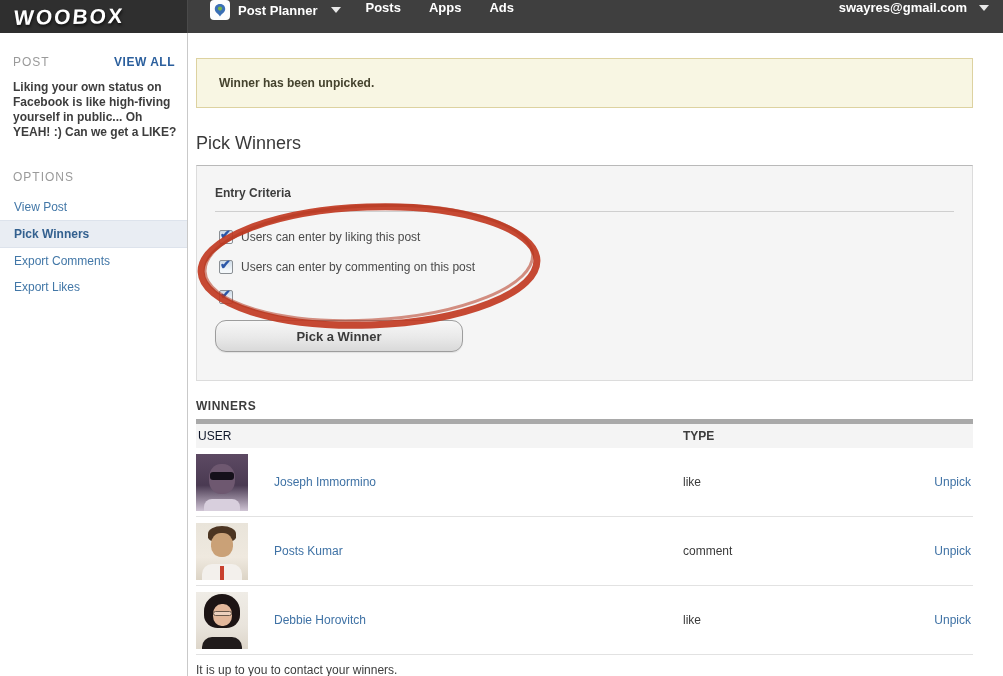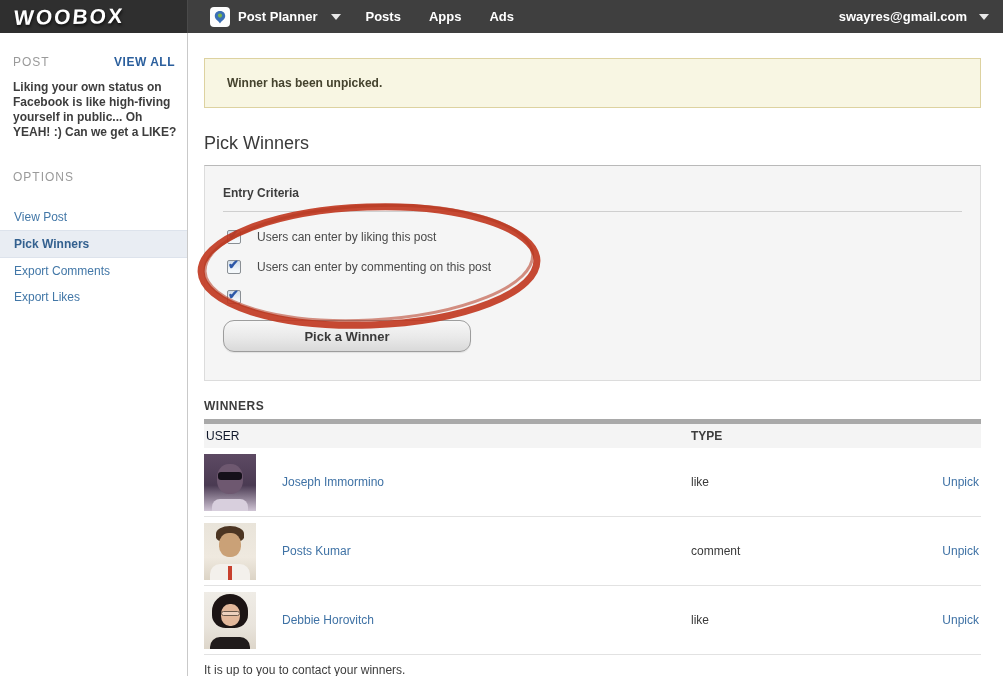--- a/index.html
+++ b/index.html
@@ -7,52 +7,52 @@
   body {
     font-family:"Liberation Sans", sans-serif;
     font-size:12px; color:#404040; background:#fff;
     position:relative; overflow:hidden;
   }
 
   
   .topbar { position:absolute; top:0; left:0; width:1003px; height:33px; background:#3f3f3f; display:flex; align-items:stretch; }
   .logo-zone { width:188px; background:#2f2f2f; display:flex; align-items:center; padding-left:14px; border-right:1px solid #4a4a4a; }
   .logo-text { color:#fff; font-weight:bold; font-size:21px; letter-spacing:2px; transform:skew(-6deg) rotate(-1deg); text-shadow:1px 2px 3px rgba(0,0,0,0.65); }
-  .nav-zone { flex:1; display:flex; align-items:center; padding-left:12px; }
+  .nav-zone { flex:1; display:flex; align-items:flex-start; padding-left:12px; }
   .pp-item { display:flex; align-items:center; gap:8px; padding:0 10px; cursor:pointer; }
   .pp-icon { width:20px; height:20px; background:#fdfdfd; border-radius:4px; display:flex; align-items:center; justify-content:center; }
   .nav-link { color:#fff; font-weight:bold; font-size:13px; padding:0 14px; cursor:pointer; }
   .pp-label { color:#fff; font-weight:bold; font-size:13px; }
   .caret { width:0; height:0; border-left:5px solid transparent; border-right:5px solid transparent; border-top:6px solid #e8e8e8; display:inline-block; }
   .account-zone { display:flex; align-items:center; gap:12px; margin-left:auto; padding-right:14px; cursor:pointer; }
   .account-email { color:#fff; font-weight:bold; font-size:13px; }
 
   
   .sidebar { position:absolute; top:33px; left:0; width:188px; height:643px; background:#fff; border-right:1px solid #c9c9c9; }
   .side-head-row { display:flex; justify-content:space-between; align-items:baseline; padding:22px 12px 0 13px; }
   .side-section-label { color:#9a9a9a; font-size:12px; letter-spacing:1px; }
   .view-all { color:#2b5f9d; font-weight:bold; font-size:12px; letter-spacing:0.5px; text-decoration:none; cursor:pointer; }
   .post-text { font-weight:bold; color:#3d3d3d; padding:11px 10px 0 13px; line-height:15px; }
   .options-label { padding:30px 0 0 13px; }
-  .side-links { margin-top:20px; }
+  .side-links { margin-top:10px; }
   .side-link { display:block; color:#4277a7; padding:6px 0 6px 14px; cursor:pointer; text-decoration:none; }
   .side-link.selected { background:#e9edf3; border-top:1px solid #dde3ec; border-bottom:1px solid #dde3ec; font-weight:bold; color:#33608f; }
 
   
-  .main { position:absolute; top:33px; left:184px; width:814px; height:643px; padding:25px 17px 4px 20px; }
+  .main { position:absolute; top:33px; left:176px; width:814px; height:643px; padding:25px 17px 4px 20px; }
 
   .alert { background:#f8f6e3; border:1px solid #ddd2a0; height:50px; display:flex; align-items:center; padding-left:22px; font-weight:bold; color:#45432e; }
 
   .page-title { font-size:18px; color:#3a3a3a; font-weight:normal; margin-top:25px; }
 
   .panel { margin-top:11px; background:#f5f5f5; border:1px solid #dcdcdc; border-top:1px solid #b9b9b9; padding:20px 18px 22px 18px; height:216px; }
   .panel-heading { font-weight:bold; color:#3d3d3d; }
   .panel-hr { border:none; border-top:1px solid #cfcfcf; margin:11px 0 18px 0; }
 
-  .cb-row { display:flex; align-items:center; gap:16px; margin:0 0 16px 4px; cursor:pointer; }
+  .cb-row { display:flex; align-items:center; gap:8px; margin:0 0 16px 4px; cursor:pointer; }
   .checkbox { width:14px; height:14px; border:1px solid #8a8f94; background:linear-gradient(180deg,#cfdce8 0%,#f4f8fb 80%); border-radius:2px; position:relative; flex:0 0 auto; }
   .checkbox .tick { position:absolute; left:0px; top:-3px; color:#2b57a8; font-size:13px; font-weight:bold; line-height:14px; }
   .cb-label { color:#4a4a4a; }
 
   .pick-btn { display:block; width:248px; height:32px; margin:6px 0 0 0; background:linear-gradient(180deg,#f7f7f7 0%,#e9e9e9 55%,#d9d9d9 100%); border:1px solid #9d9d9d; border-radius:11px; font-family:"Liberation Sans", sans-serif; font-weight:bold; font-size:13px; color:#3a3a3a; cursor:pointer; box-shadow:0 1px 1px rgba(0,0,0,0.08); }
 
   
   .winners-heading { margin-top:18px; font-weight:bold; color:#3d3d3d; letter-spacing:0.5px; }
   .thick-bar { height:5px; background:#a9a9a9; margin-top:6px; }
   .table-head { display:flex; background:#f4f4f4; height:24px; align-items:center; }

